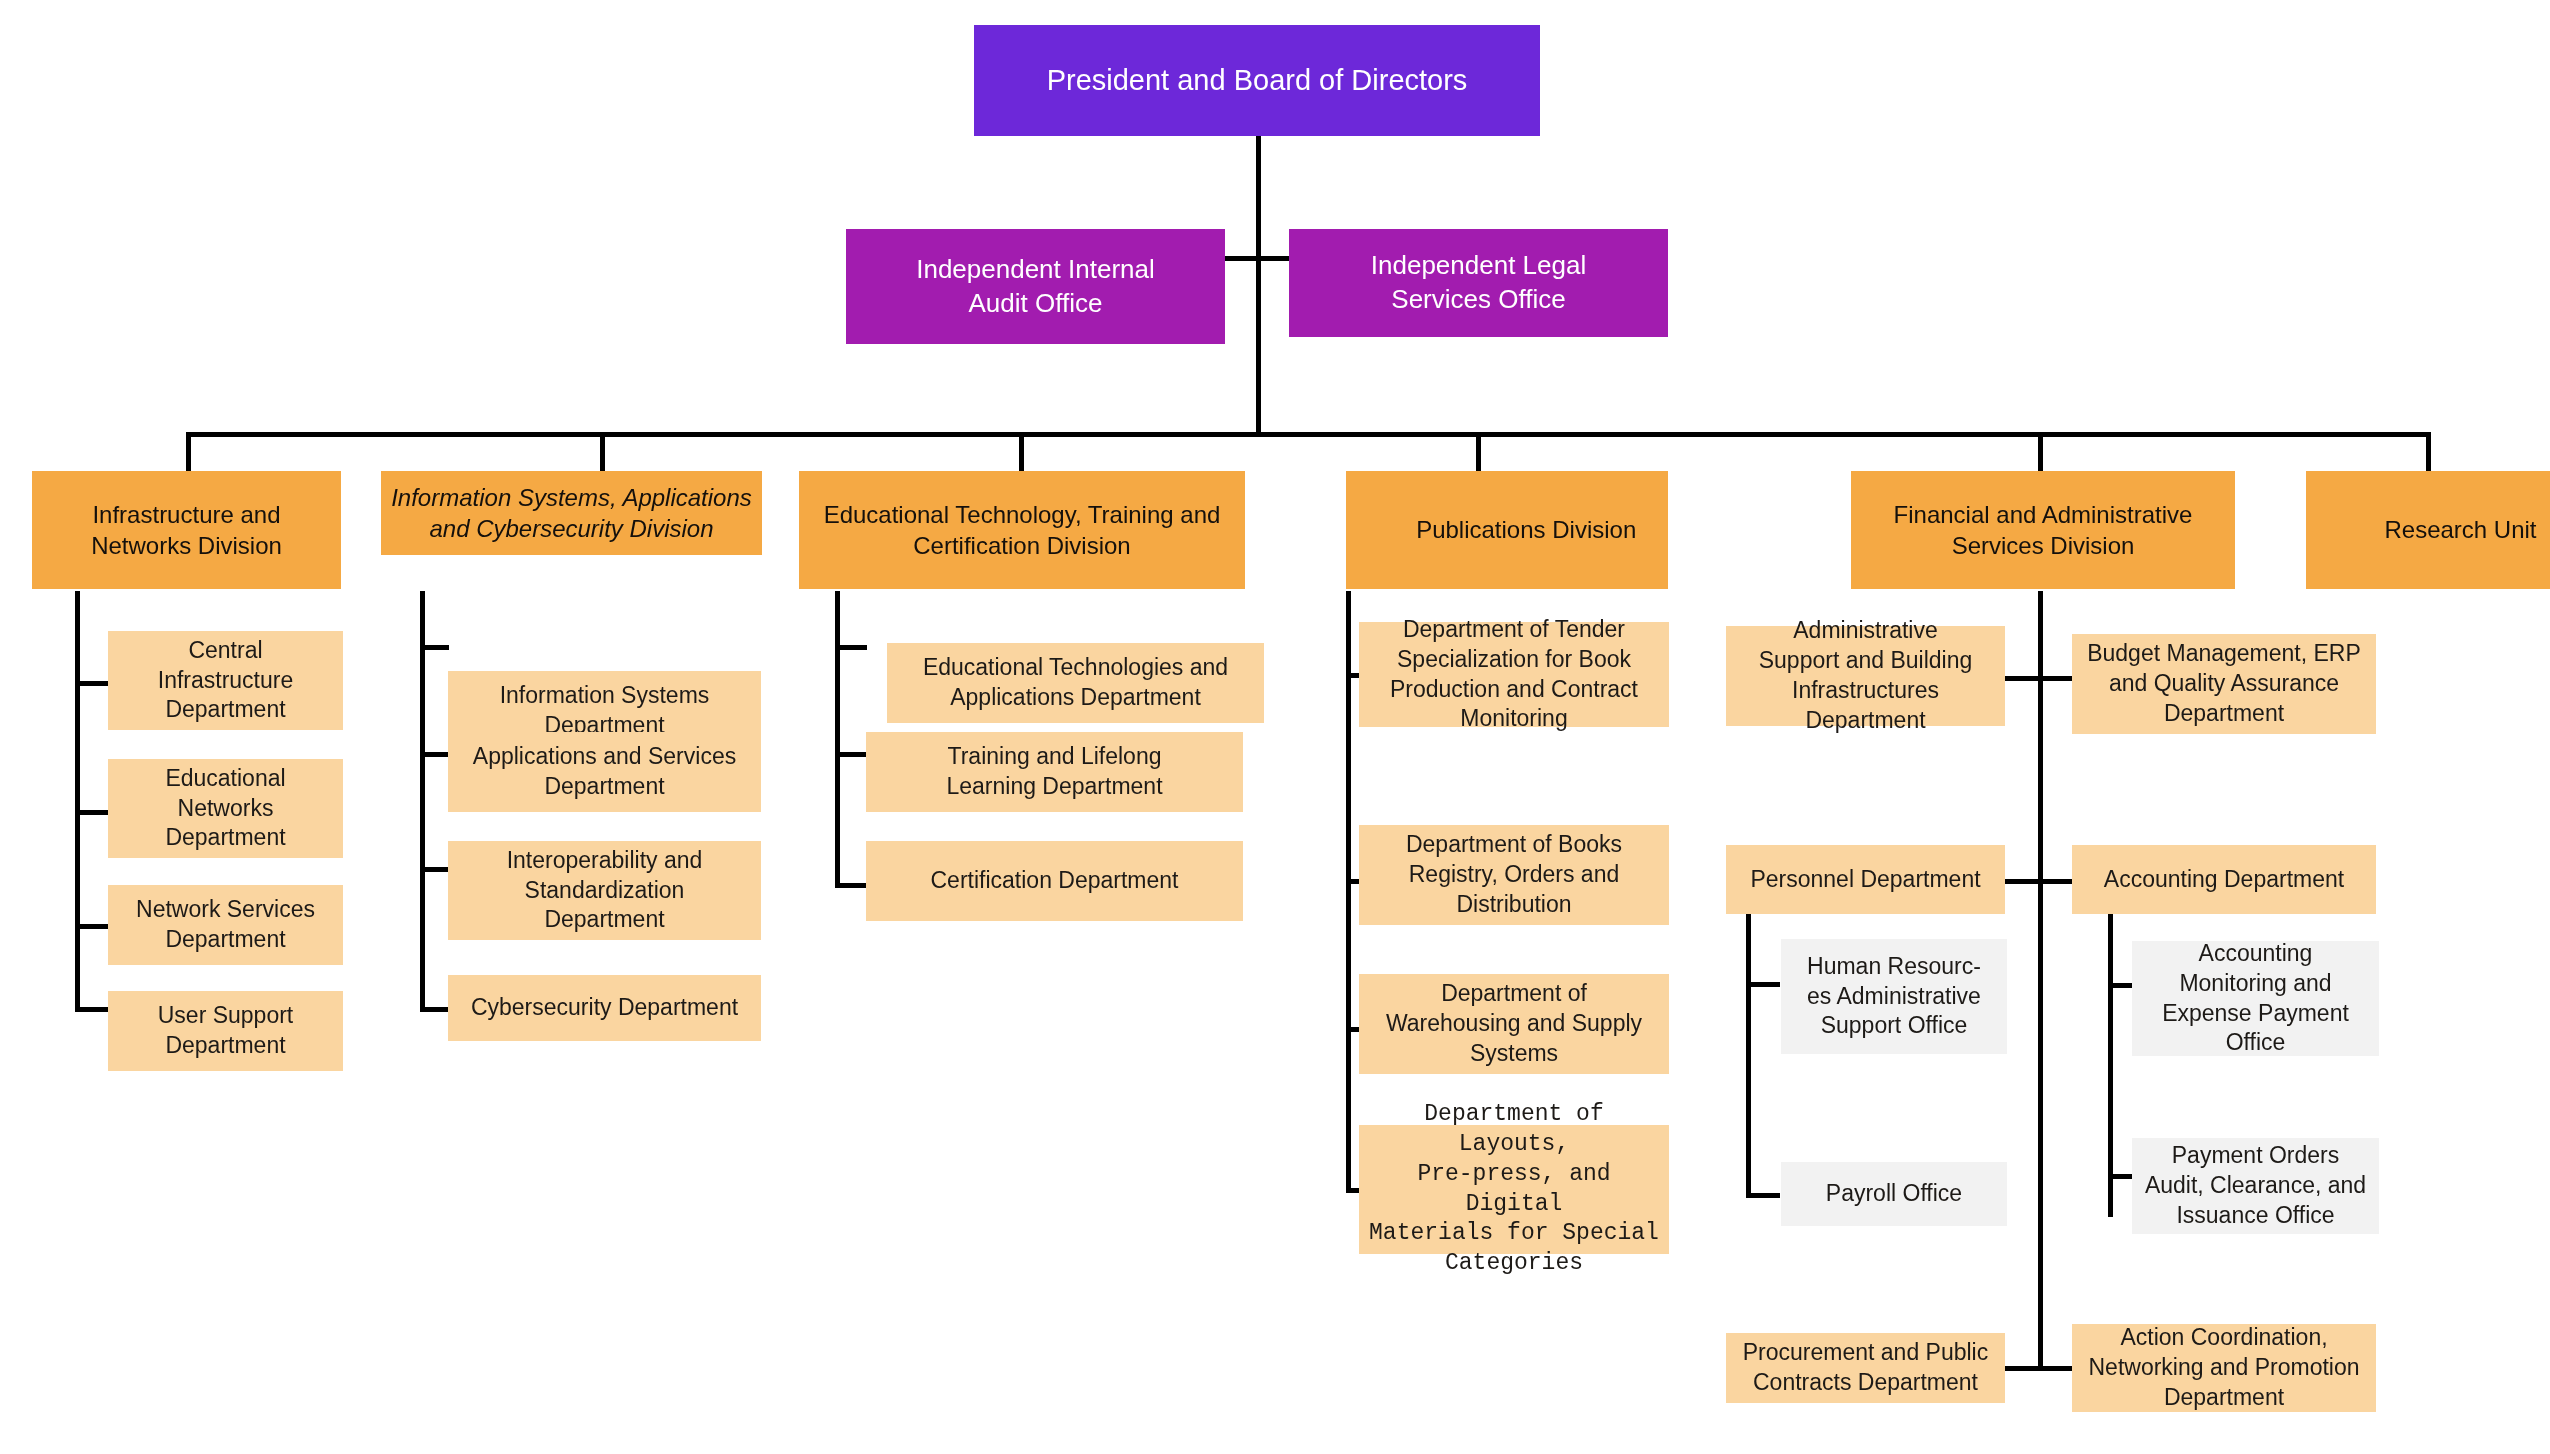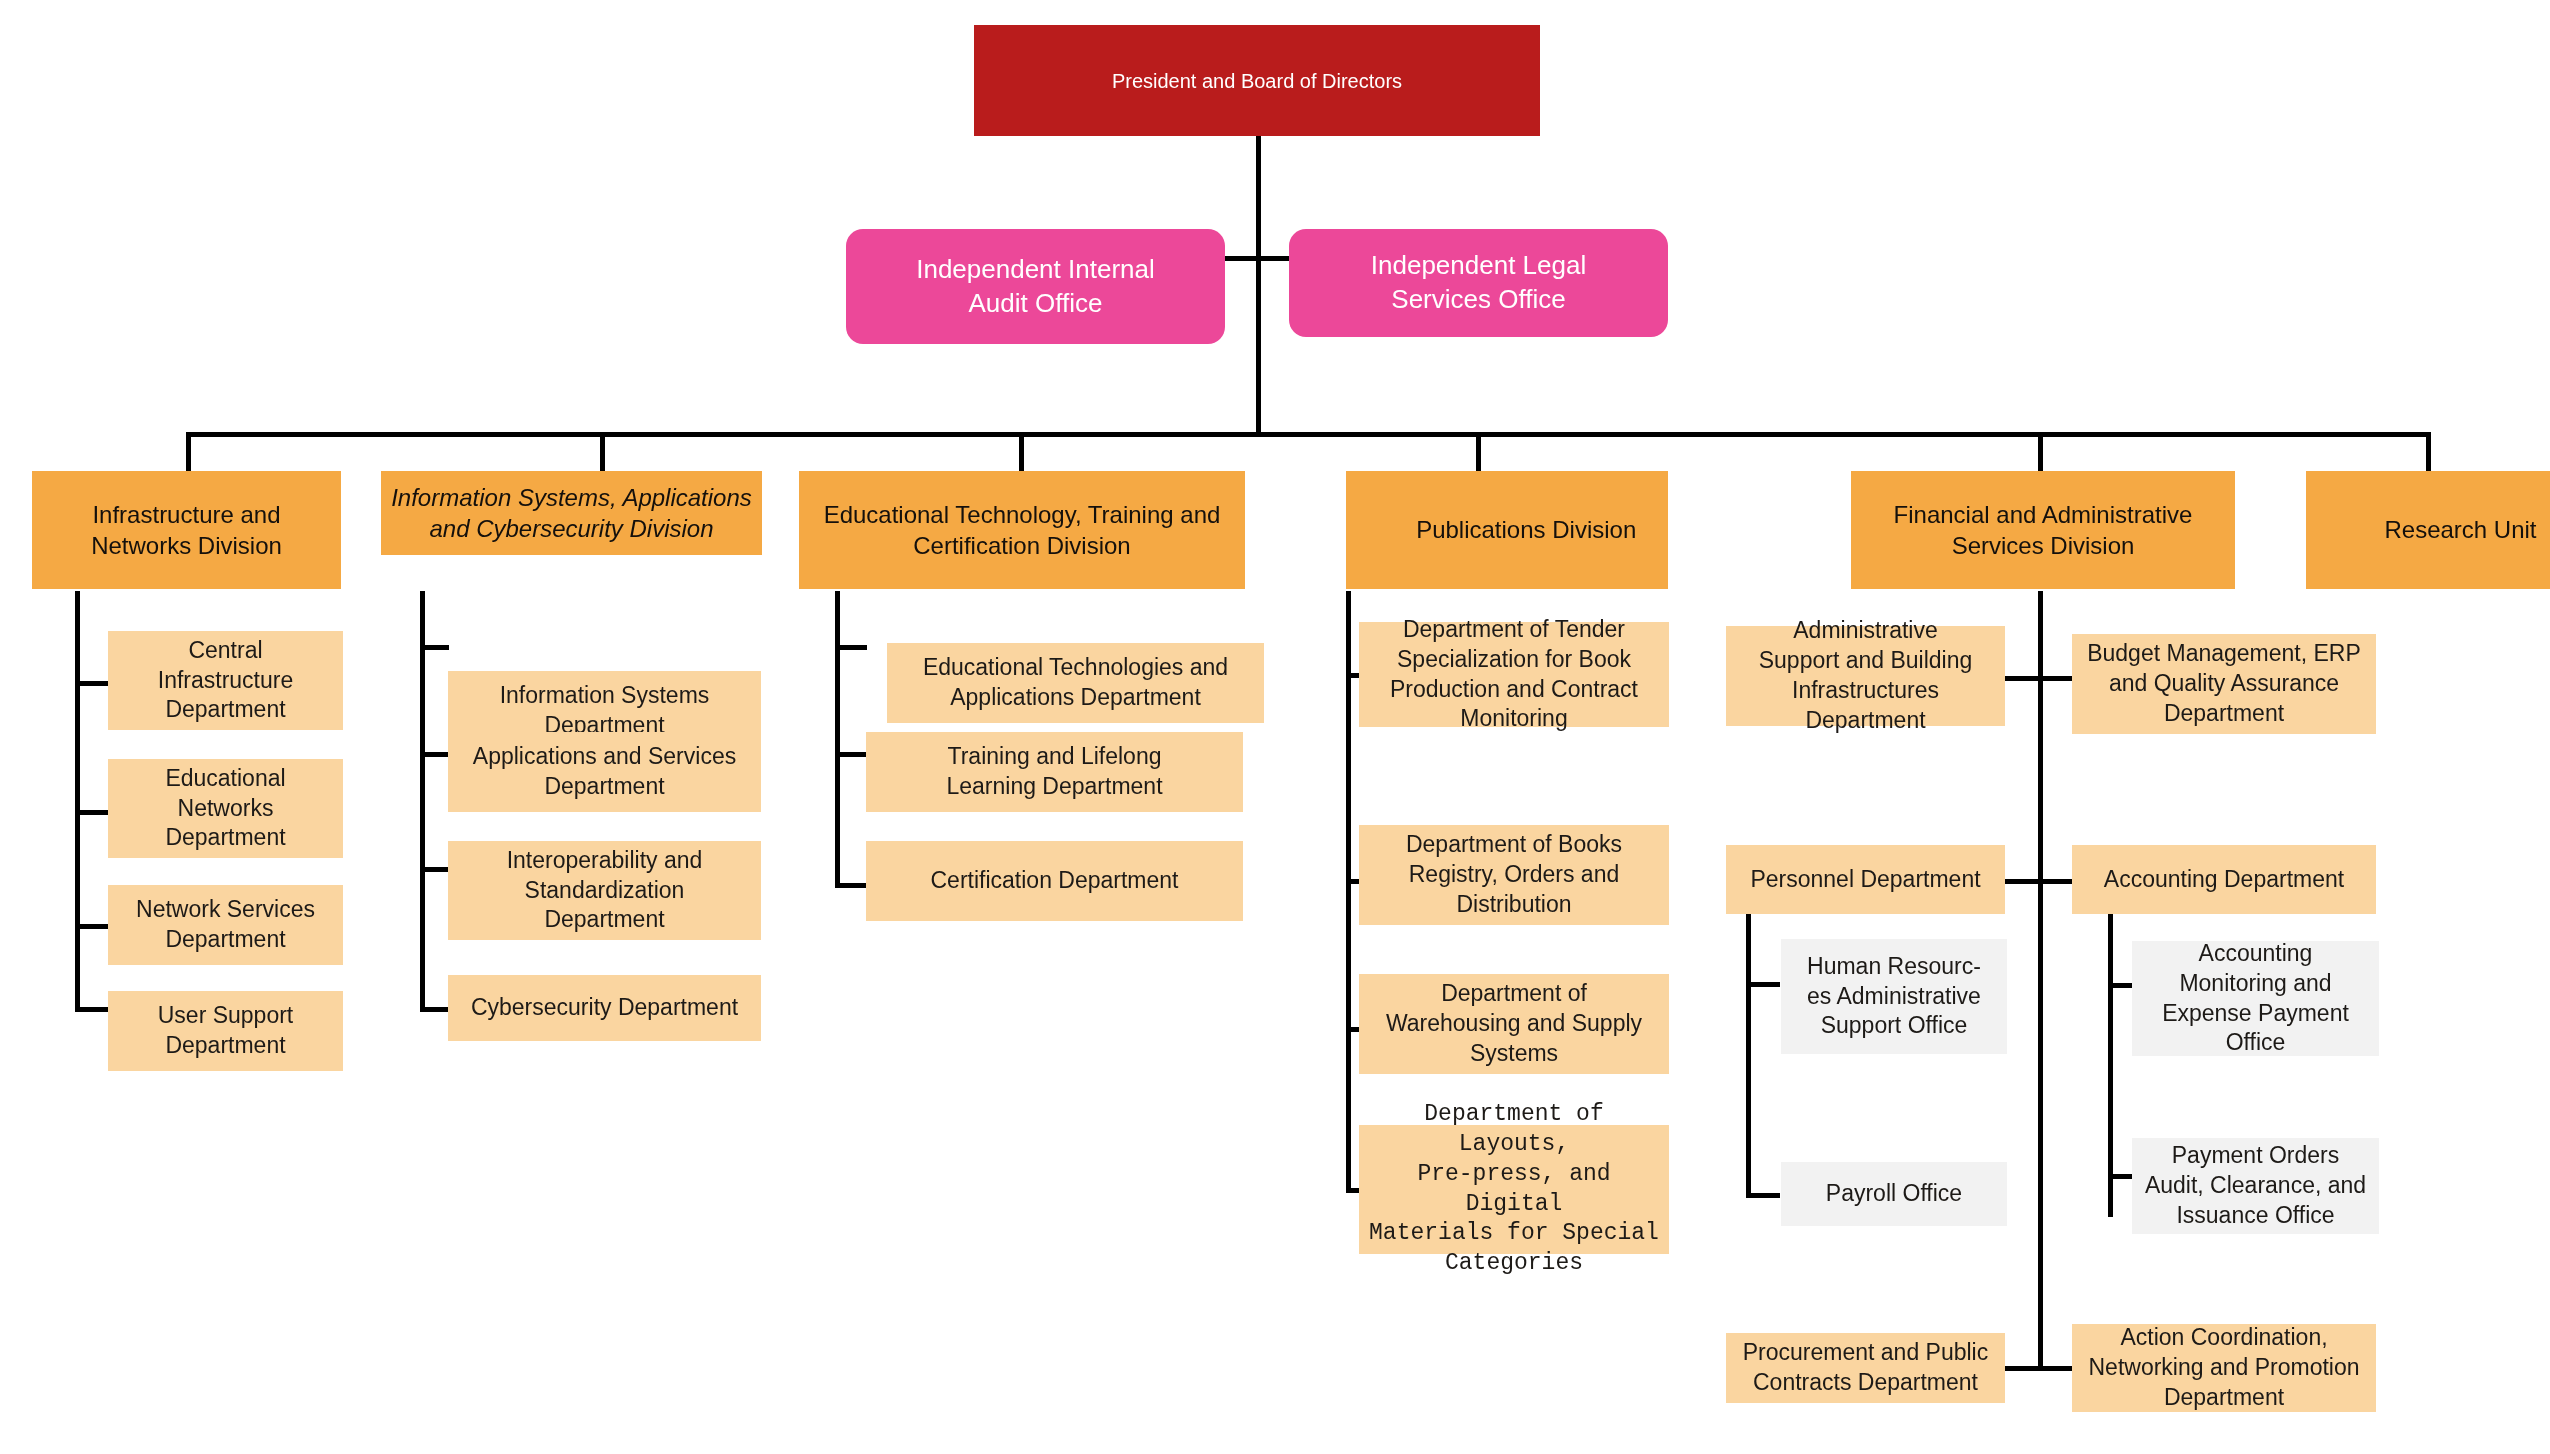--- a/index.html
+++ b/index.html
@@ -18,22 +18,22 @@
     display:flex;
     align-items:center;
     justify-content:center;
     text-align:center;
     line-height:1.30;
     z-index:5;
     padding:3.8px 9.6px;
   }
   .node span{display:block;white-space:pre-line;}
 
-  .n-root{background:#b91c1c;color:#ffffff;font-size:20px;}
-  .n-staff{background:#ec4899;color:#ffffff;font-size:26px;border-radius:17px;}
+  .n-root{background:#6d28d9;color:#ffffff;font-size:29px;}
+  .n-staff{background:#a21caf;color:#ffffff;font-size:26px;}
   .n-div{background:#F5A944;color:#14100c;font-size:24px;}
   .n-dept{background:#FAD5A0;color:#1d1a17;font-size:23px;}
   .n-office{background:#F2F2F2;color:#1d1a17;font-size:23px;}
 
   .ln{position:absolute;background:#000000;z-index:1;}
   .lv{width:4.8px;}
   .lh{height:4.8px;}
 </style>
 </head>
 <body>

